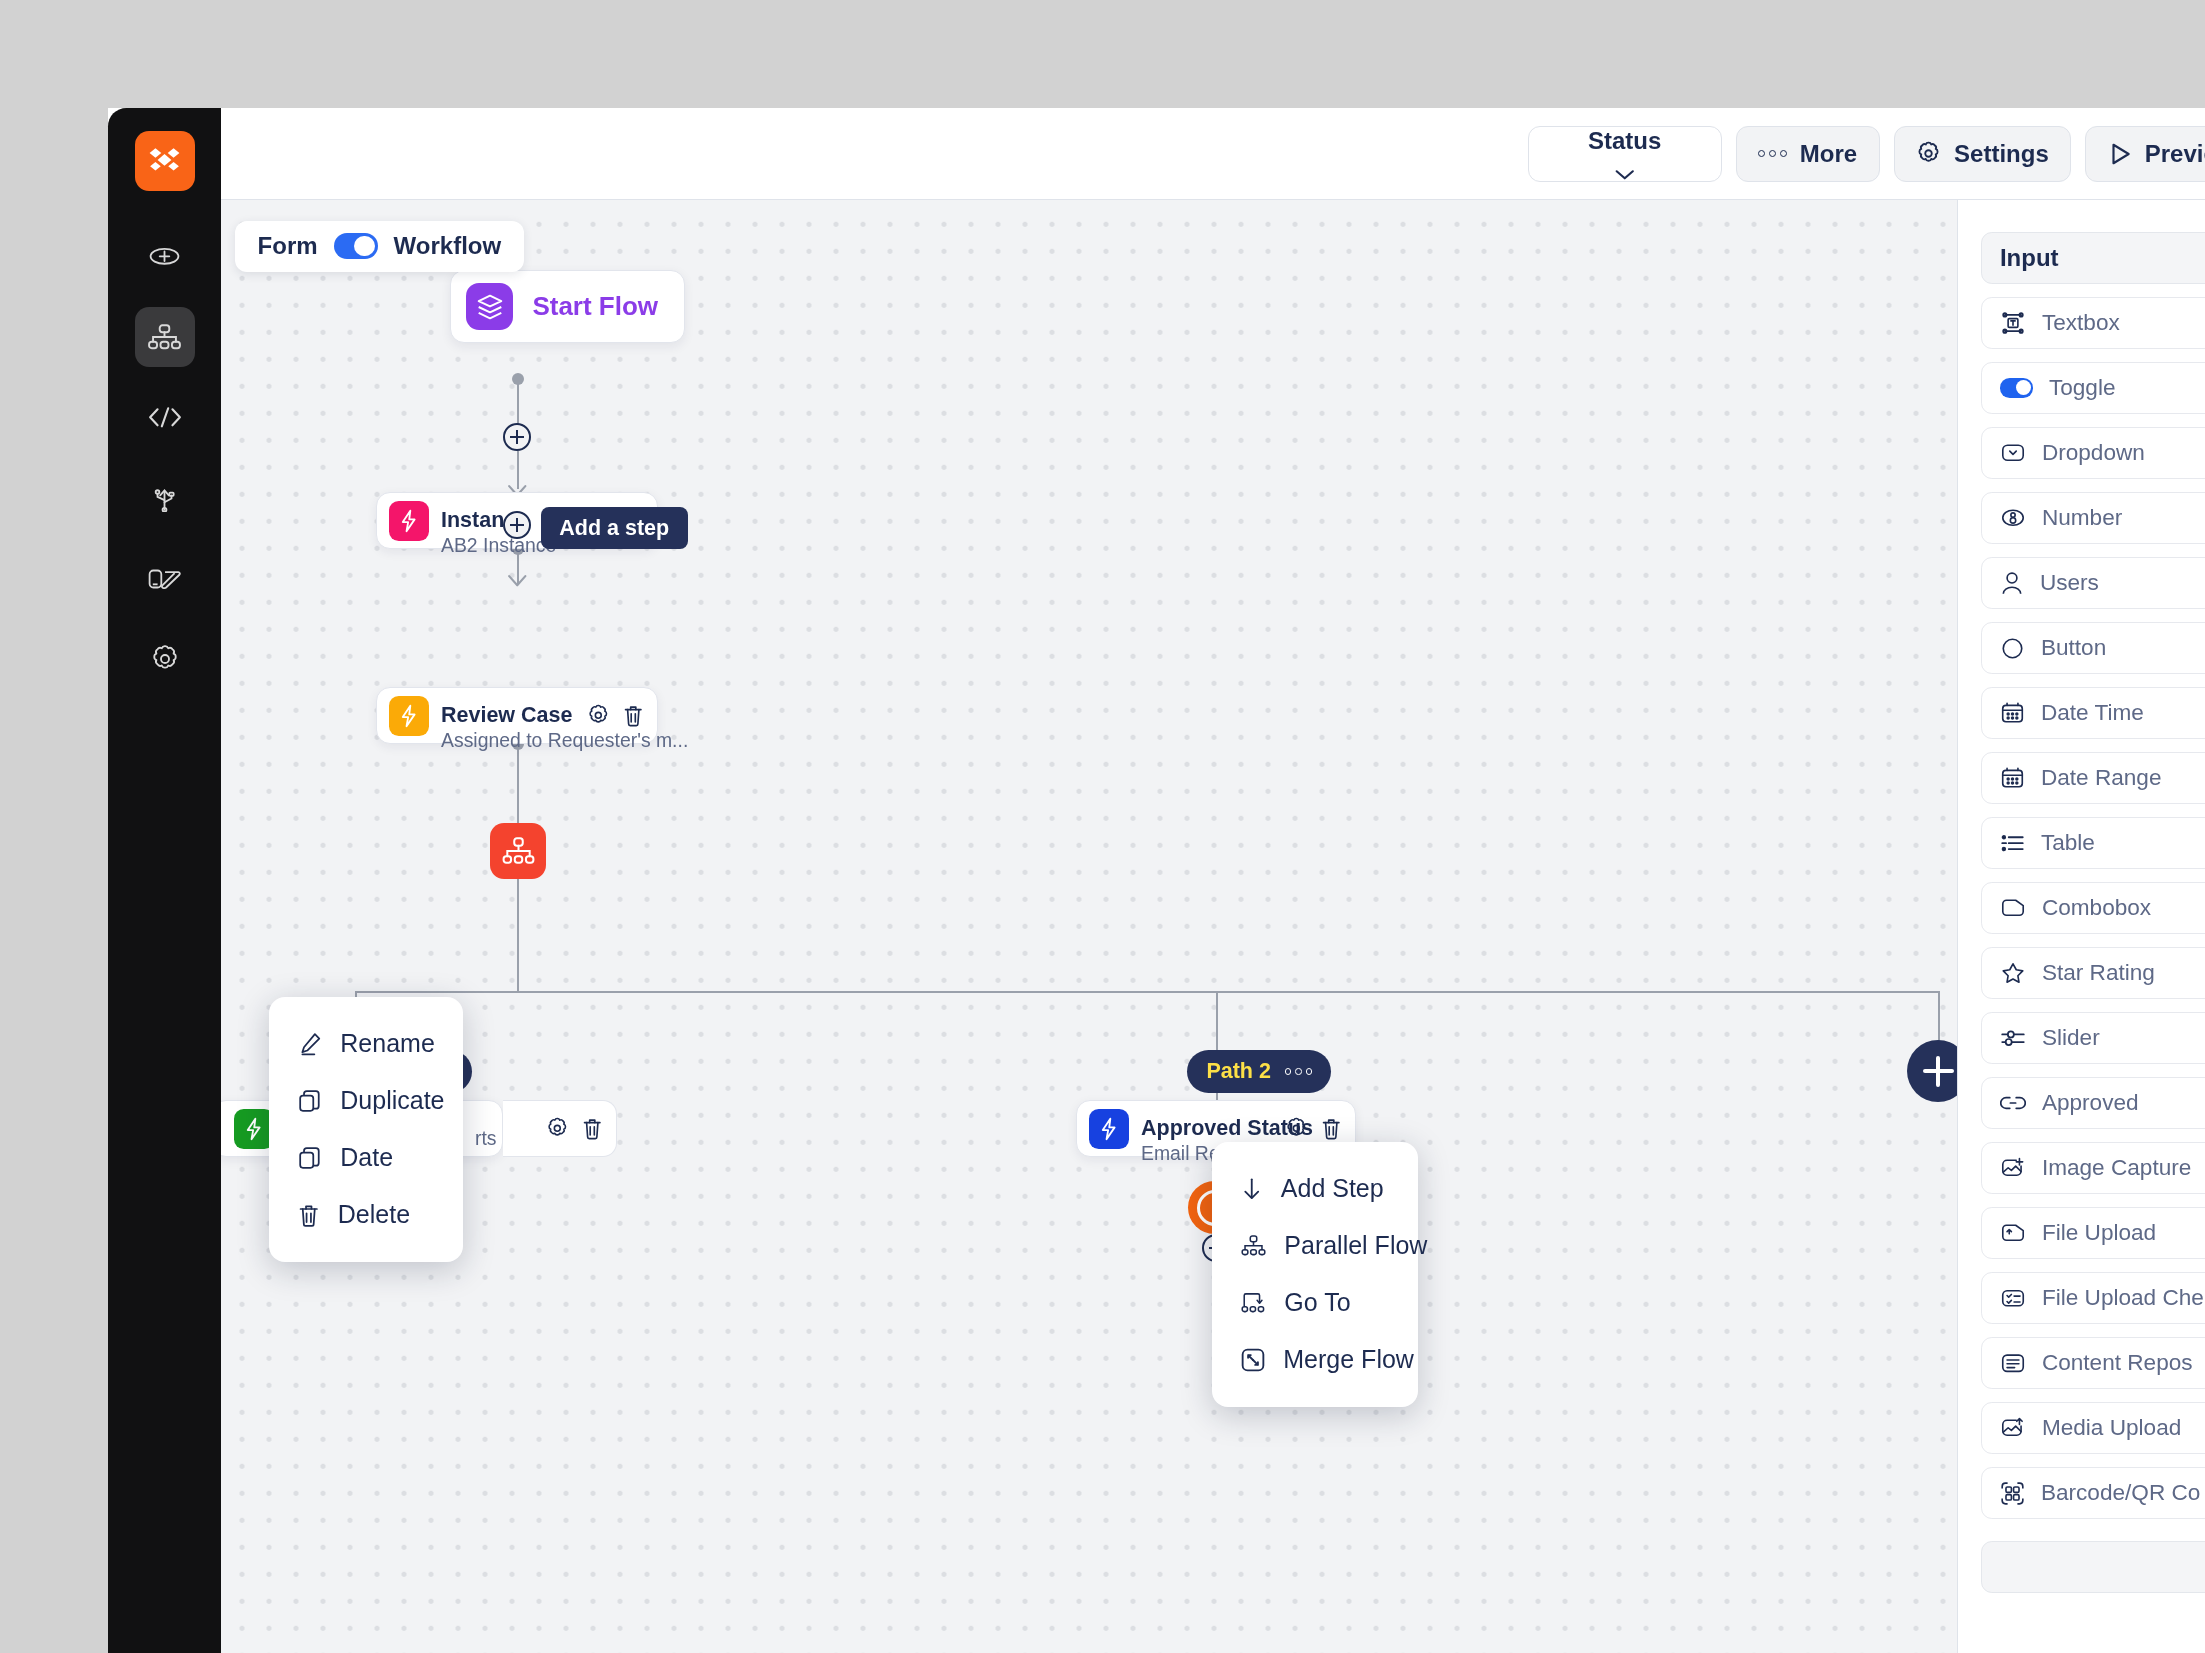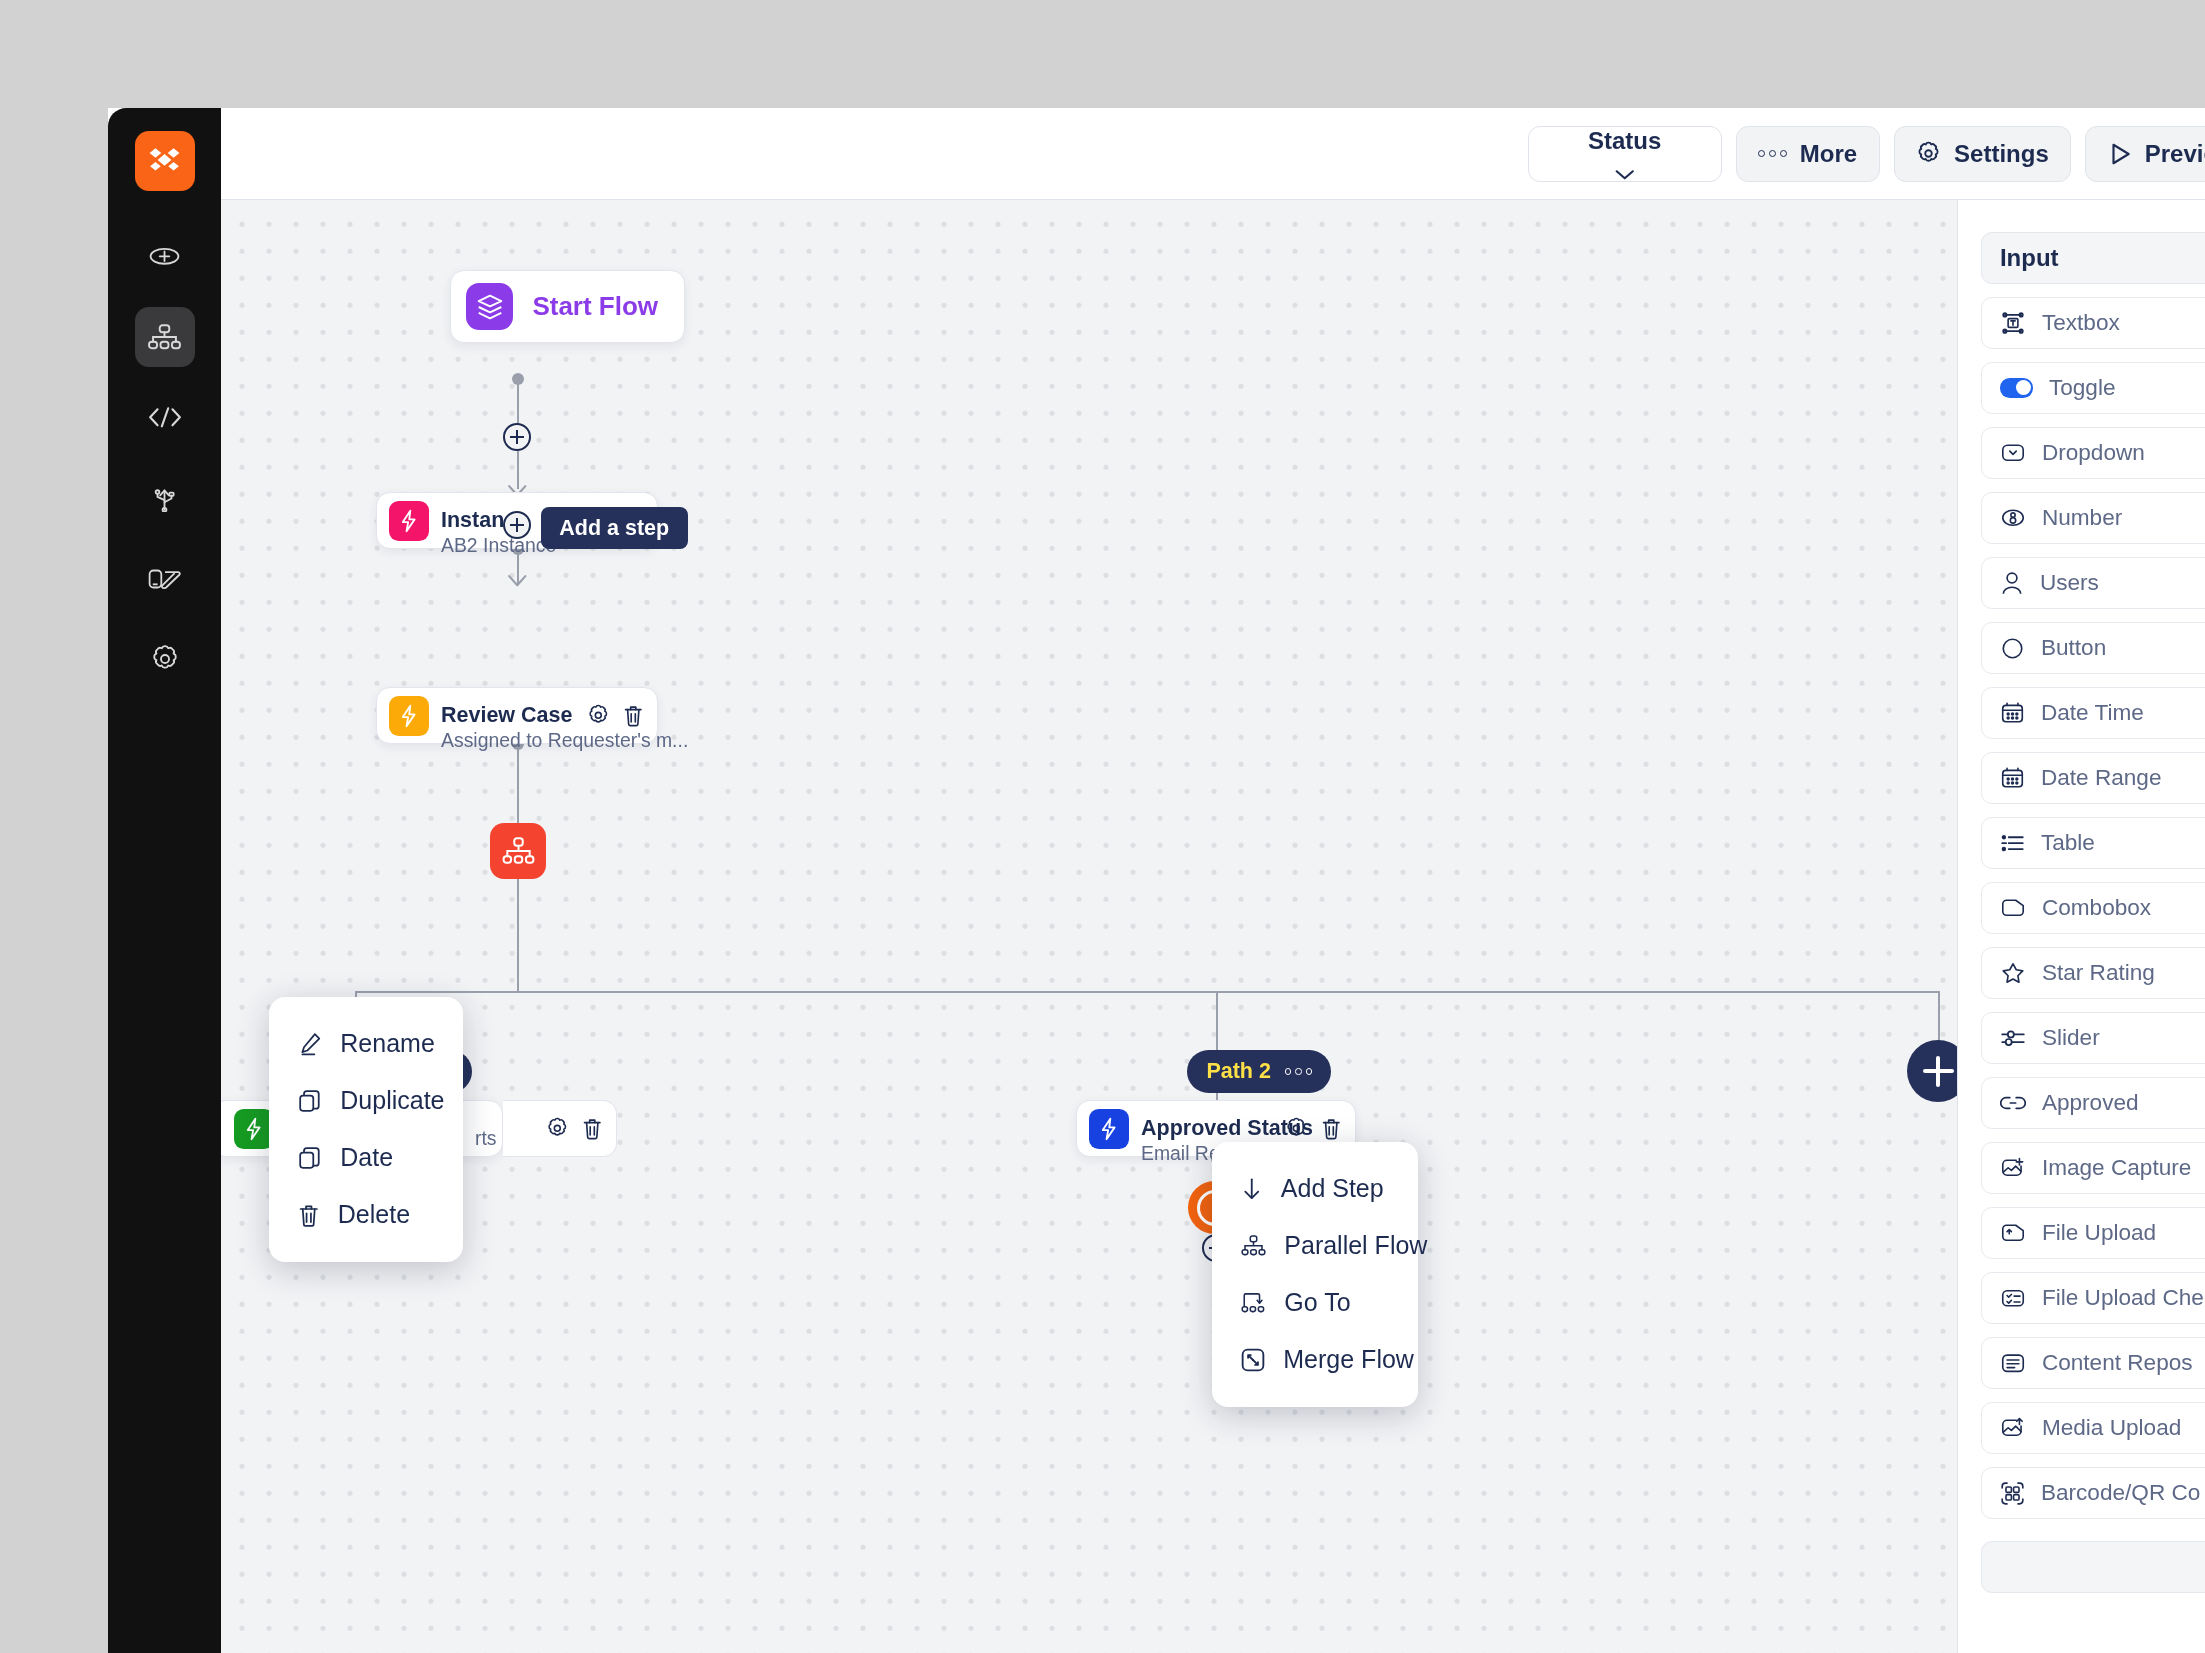--- a/index.html
+++ b/index.html
@@ -297,20 +297,25 @@
           <path d="M10 7 L38 24 L10 41 Z"></path>
         </svg>
         <span>Preview</span>
       </div>
     </div>
 
     <div class="main">
 
       <div class="canvas">
 
+        <div class="fw-toggle">
+          <span>Form</span>
+          <span class="big-toggle"></span>
+          <span>Workflow</span>
+        </div>
 
         <div class="dotcap" style="left:291px; top:173px;"></div>
         <div class="vline" style="left:296px; top:178px; height:47px;"></div>
         <div class="plus-sm" style="left:282px; top:223px;"></div>
         <div class="vline" style="left:296px; top:251px; height:38px;"></div>
         <div class="arrowcap" style="left:286px; top:284px;">
           <svg width="20.5" height="14" viewBox="0 0 38 26" fill="none" stroke="#9aa0ab" stroke-width="4" stroke-linecap="round" stroke-linejoin="round">
               <path d="M4 4 L19 21 L34 4"></path>
             </svg>
         </div>

